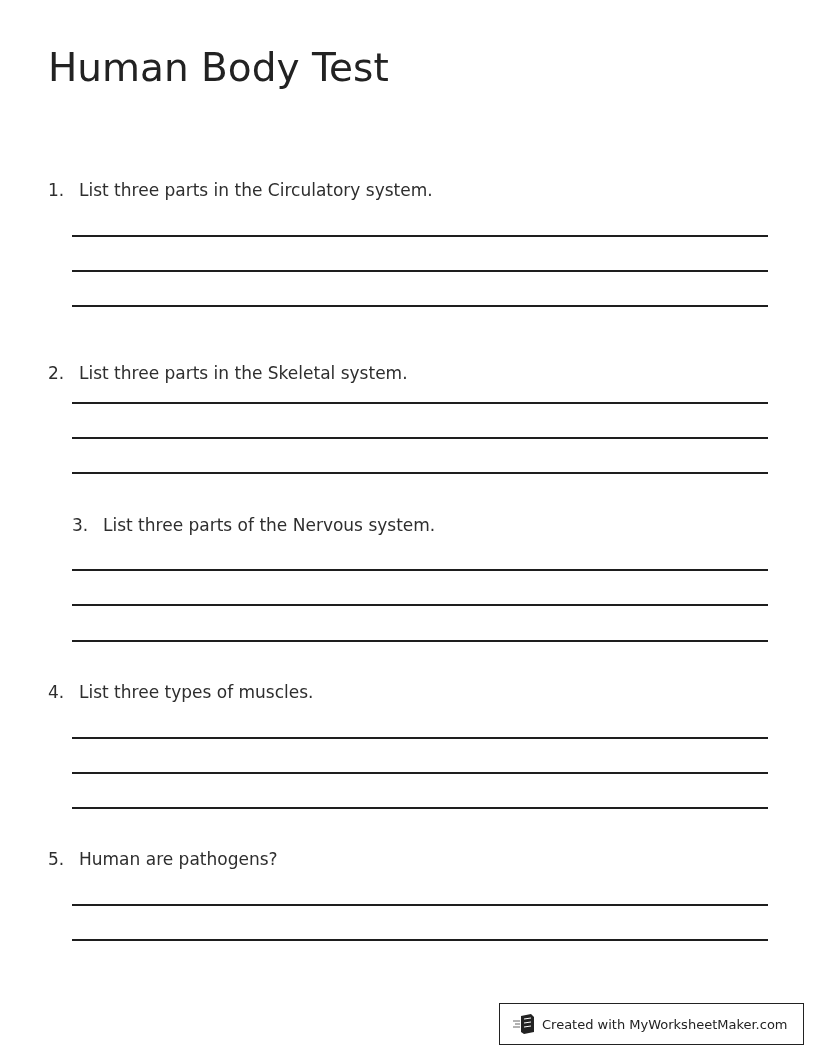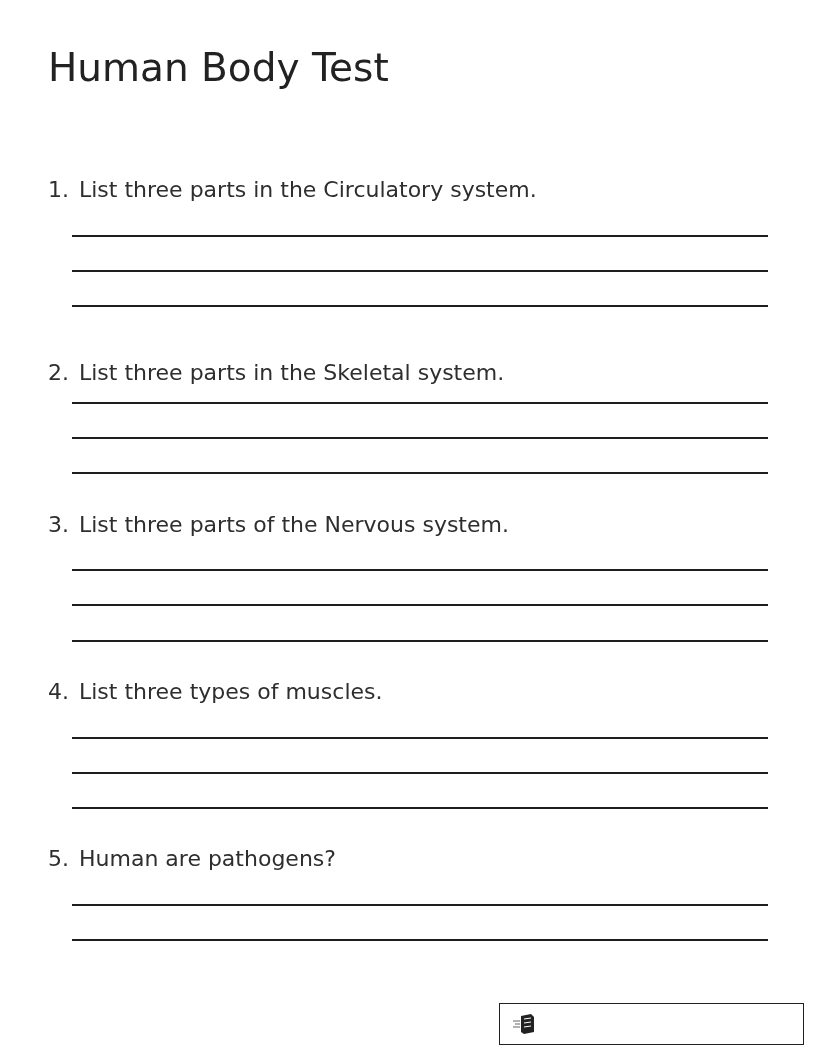--- a/index.html
+++ b/index.html
@@ -7,21 +7,21 @@
       width: 816px; height: 1056px; position: relative; overflow: hidden;
       font-family: "DejaVu Sans", "Liberation Sans", sans-serif;
       color: #2b2b2b;
     }
     .title {
       position: absolute; left: 48px; top: 48px;
       font-size: 39px; font-weight: normal; color: #222;
       letter-spacing: 0px; margin: 0; line-height: 40px;
     }
     .question {
-      position: absolute; left: 48px; font-size: 22px; line-height: 24px; color: #2e2e2e;
+      position: absolute; left: 48px; font-size: 17px; line-height: 24px; color: #2e2e2e;
     }
     .question .num { display: inline-block; width: 31px; }
     .answer-line {
       position: absolute; left: 72px; width: 696px; height: 2px; background: #1e1e1e;
     }
     .footer-badge {
       position: absolute; left: 499px; top: 1003px; width: 305px; height: 42px;
       border: 1px solid #222; box-sizing: border-box;
       display: flex; align-items: center; padding-left: 12px;
       font-size: 13px; color: #222;
@@ -35,34 +35,35 @@
 
 <div id="questions">
     <div class="question" style="top: 178px;"><span class="num">1.</span><span>List three parts in the Circulatory system.</span></div>
     <div class="answer-line" style="top: 235px;"></div>
     <div class="answer-line" style="top: 270px;"></div>
     <div class="answer-line" style="top: 305px;"></div>
     <div class="question" style="top: 345px; margin-top: 16px;"><span class="num">2.</span><span>List three parts in the Skeletal system.</span></div>
     <div class="answer-line" style="top: 402px;"></div>
     <div class="answer-line" style="top: 437px;"></div>
     <div class="answer-line" style="top: 472px;"></div>
-    <div class="question" style="top: 513px;"><span class="num">3.</span><span>List three parts of the Nervous system.</span></div>
+    <div class="question" style="top: 513px; margin-left: 24px;"><span class="num">3.</span><span>List three parts of the Nervous system.</span></div>
     <div class="answer-line" style="top: 569px;"></div>
     <div class="answer-line" style="top: 604px;"></div>
     <div class="answer-line" style="top: 640px;"></div>
     <div class="question" style="top: 680px;"><span class="num">4.</span><span>List three types of muscles.</span></div>
     <div class="answer-line" style="top: 737px;"></div>
     <div class="answer-line" style="top: 772px;"></div>
     <div class="answer-line" style="top: 807px;"></div>
     <div class="question" style="top: 847px;"><span class="num">5.</span><span>Human are pathogens?</span></div>
     <div class="answer-line" style="top: 904px;"></div>
     <div class="answer-line" style="top: 939px;"></div>
   </div>
 
 <div class="footer-badge">
   <svg width="24" height="22" viewBox="0 0 24 22">
     <line x1="1" y1="8" x2="8" y2="8" stroke="#666" stroke-width="1"></line>
     <line x1="3" y1="11" x2="8" y2="11" stroke="#666" stroke-width="1"></line>
     <line x1="1" y1="14" x2="8" y2="14" stroke="#666" stroke-width="1"></line>
     <path d="M9 3 L19 1 L22 4 L22 19 L12 21 L9 19 Z" fill="#222"></path>
     <path d="M12 6 L19 5 M12 10 L19 9 M12 14 L19 13" stroke="#fff" stroke-width="1"></path>
   </svg>
+  <span>Created with MyWorksheetMaker.com</span>
 </div>
 
 </body></html>

